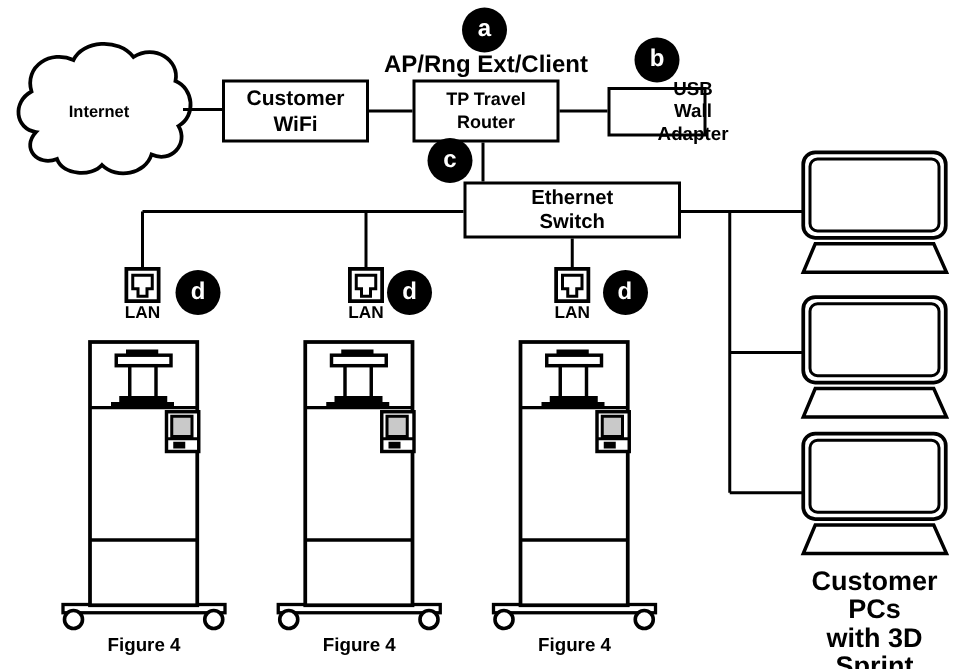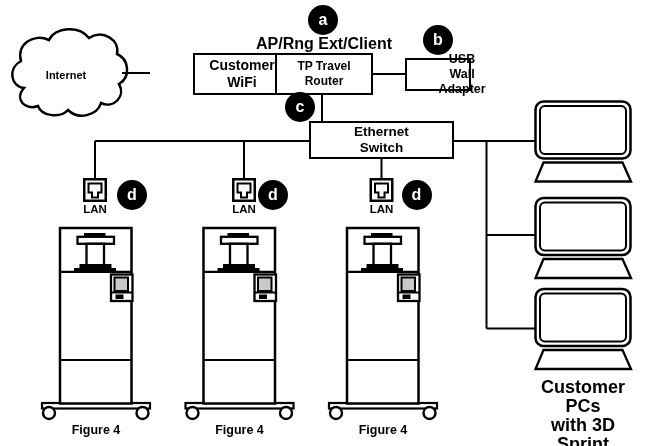--- a/index.html
+++ b/index.html
@@ -87,21 +87,21 @@
     <use href="#monitor" transform="translate(0,96.5)"></use>
     <use href="#monitor" transform="translate(0,187.5)"></use>
 
     <use href="#machine"></use>
     <use href="#machine" transform="translate(143.5,0)"></use>
     <use href="#machine" transform="translate(287,0)"></use>
   </svg>
 
   <div class="floating-label" style="left:26px;top:70px;width:80px;font-size:11px;">Internet</div>
 
-  <div class="box" style="left:148px;top:53px;width:98px;height:42px;font-size:14px;margin-left:45px;">Customer
+  <div class="box" style="left:148px;top:53px;width:98px;height:42px;font-size:14px;">Customer
 WiFi</div>
 
   <div class="floating-label" style="left:244px;top:35px;width:160px;font-size:16px;">AP/Rng Ext/Client</div>
 
   <div class="box" style="left:275px;top:53px;width:98px;height:42px;font-size:12px;">TP Travel
 Router</div>
 
   <div class="box" style="left:405px;top:58px;width:66px;height:33px;font-size:12.5px;padding-left:48px;">USB Wall
 Adapter</div>
 

